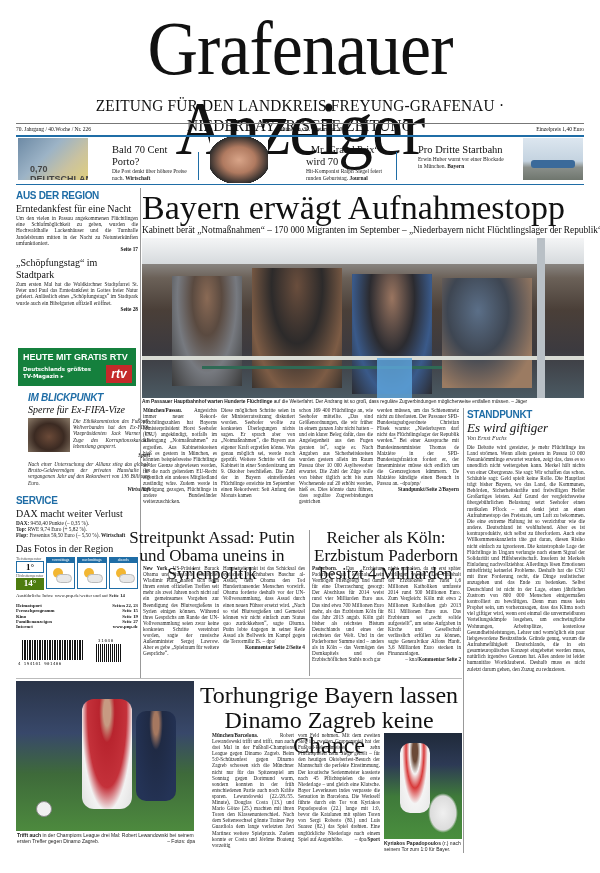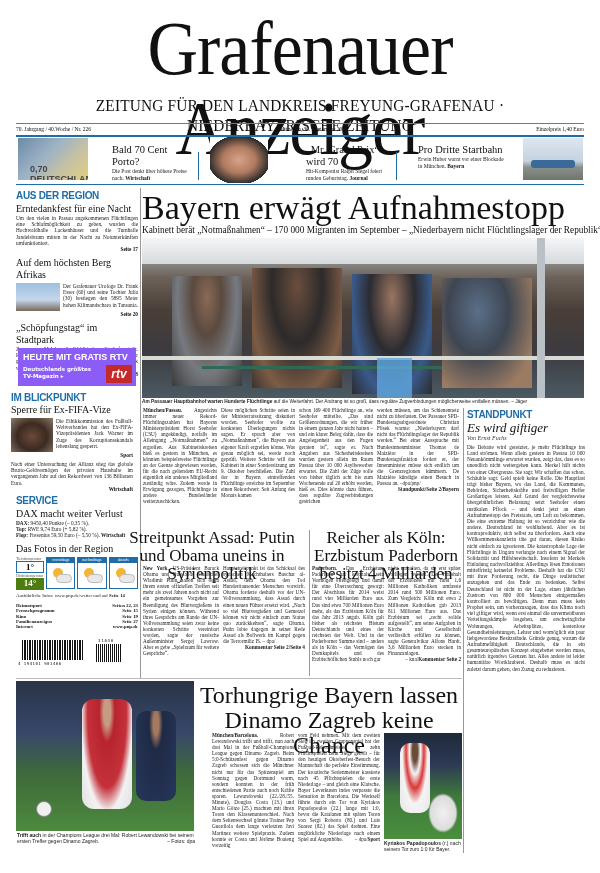--- a/index.html
+++ b/index.html
@@ -64,41 +64,33 @@
 <div class="abs bluebar" style="left:16px;top:184px;width:568px;height:1px;"></div>
 
 <div class="abs" style="left:16px;top:190px;width:122px;">
   <div class="sec-head">AUS DER REGION</div>
   <div style="margin-top:2px;">
     <div class="h-small" style="font-size:10px;">Erntedankfest für eine Nacht</div>
     <div class="body-text">Um den vielen in Passau angekommenen Flüchtlingen eine Schlafmöglichkeit zu geben, wurden die Hochwaldhalle Lackenhäuser und die Turnhalle Jandelsbrunn mitten in der Nacht zu Notunterkünften umfunktioniert.</div>
     <div class="ref">Seite 17</div>
   </div>
   <div style="margin-top:5px;">
-    <div class="h-small" style="font-size:10px;">Auf dem höchsten Berg Afrikas</div>
-    <div style="display:flex;gap:3px;margin-top:2px;">
-      <div class="photo" style="width:44px;height:28px;flex:none;background:linear-gradient(180deg,#9fbfe0 0%,#c3d7ea 60%,#7a6a5a 100%);"></div>
-      <div class="body-text">Der Grafenauer Urologe Dr. Frank Esser (60) und seine Tochter Julia (30) bestiegen den 5895 Meter hohen Kilimandscharo in Tansania.</div>
-    </div>
-    <div class="ref">Seite 20</div>
-  </div>
-  <div style="margin-top:5px;">
     <div class="h-small" style="font-size:10px;">„Schöpfungstag“ im Stadtpark</div>
     <div class="body-text">Zum ersten Mal hat die Waldkirchner Stadtpfarrei St. Peter und Paul das Erntedankfest in Gottes freier Natur gefeiert. Anlässlich eines „Schöpfungstags“ im Stadtpark wurde auch ein Bibelgarten offiziell eröffnet.</div>
     <div class="ref">Seite 28</div>
   </div>
 </div>
 
-<div class="abs" style="left:18px;top:348px;width:118px;height:38px;background:#8b5cf6;">
+<div class="abs" style="left:18px;top:348px;width:118px;height:38px;background:#15803d;">
   <div style="position:absolute;left:5px;top:4px;font-family:'Liberation Sans',sans-serif;font-weight:bold;color:#fff;font-size:9px;">HEUTE MIT GRATIS RTV</div>
   <div style="position:absolute;left:5px;top:18px;width:70px;font-family:'DejaVu Sans',sans-serif;font-weight:bold;color:#fff;font-size:5.5px;line-height:7px;">Deutschlands größtes TV-Magazin ▸</div>
   <div style="position:absolute;right:4px;top:17px;width:26px;height:18px;background:#c42a2a;color:#fff;font-family:'Liberation Sans',sans-serif;font-weight:bold;font-style:italic;font-size:12px;text-align:center;line-height:18px;">rtv</div>
 </div>
 
-<div class="abs" style="left:11px;top:392px;width:122px;">
+<div class="abs" style="left:28px;top:392px;width:122px;font-style:italic;">
   <div class="sec-head">IM BLICKPUNKT</div>
   <div style="margin-top:1px;">
     <div class="h-small" style="font-size:10px;">Sperre für Ex-FIFA-Vize</div>
     <div style="display:flex;gap:3px;margin-top:2px;">
       <div class="photo" style="width:42px;height:34px;flex:none;background:radial-gradient(ellipse at 50% 55%,#6b4a38 0%,#3b2a22 50%,#8c7c6a 100%);"></div>
       <div class="body-text">Die Ethikkommission des Fußball-Weltverbandes hat den Ex-FIFA-Vizepräsidenten Jack Warner im Zuge des Korruptionsskandals lebenslang gesperrt.</div>
     </div>
     <div class="ref">Sport</div>
   </div>
   <div style="margin-top:3px;">

